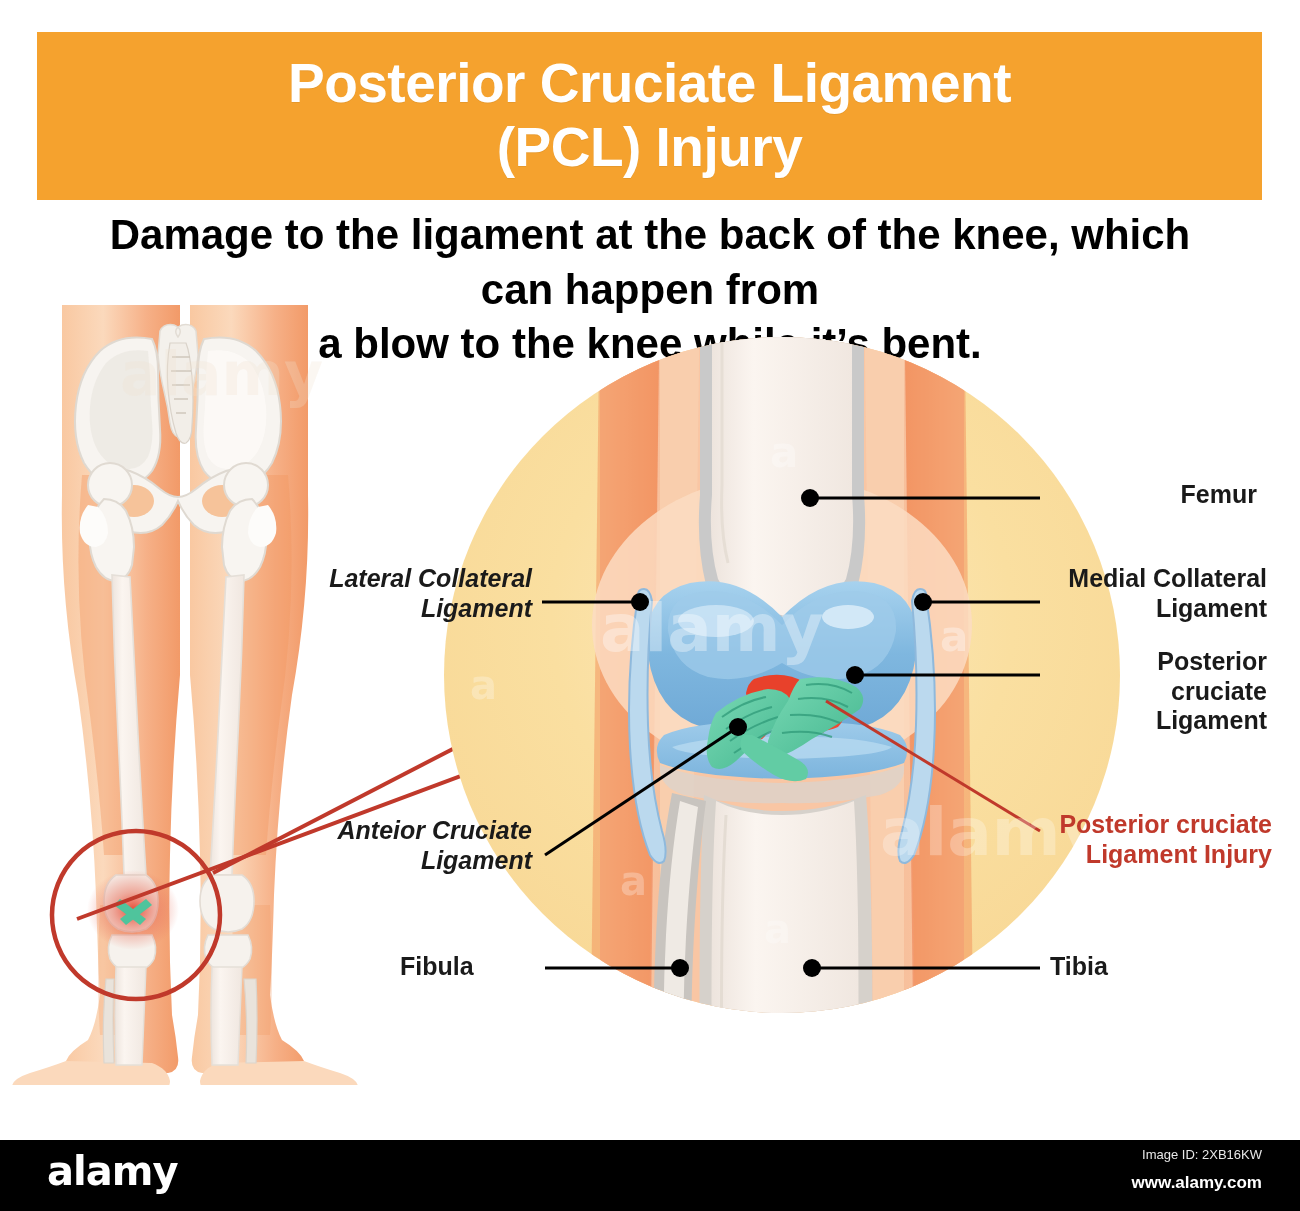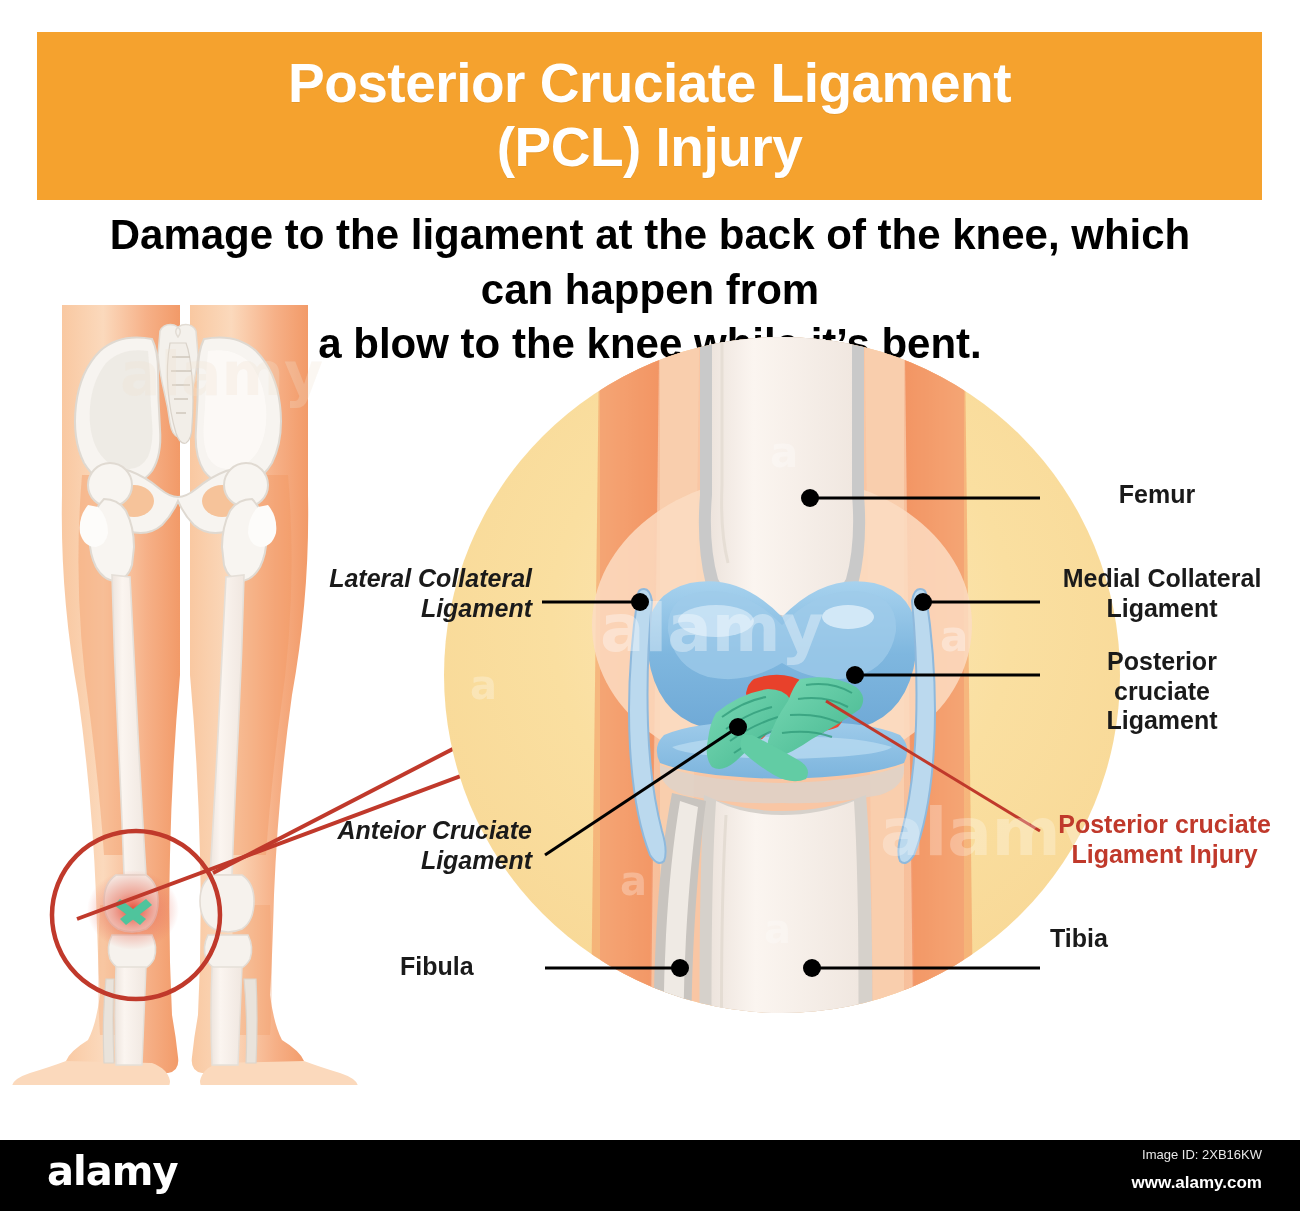--- a/index.html
+++ b/index.html
@@ -65,32 +65,32 @@
 
   
   .label {
     position: absolute;
     font-size: 25px;
     font-weight: bold;
     color: #1a1a1a;
     line-height: 1.18;
     white-space: pre-line;
   }
-  .label.right  { text-align: center; }
+  .label.right  { text-align: right; }
   .label.left   { text-align: right; font-style: italic; }
   .label.injury { color: #C0392B; }
 
   #label-femur     { left: 1057px; top: 480px;  width: 200px; }
   #label-mcl       { left: 1057px; top: 564px;  width: 210px; }
   #label-pcl       { left: 1057px; top: 647px;  width: 210px; }
   #label-injury    { left: 1057px; top: 810px;  width: 215px; }
   #label-lcl       { left: 310px;  top: 564px;  width: 222px; }
   #label-acl       { left: 310px;  top: 816px;  width: 222px; }
   #label-fibula    { left: 400px;  top: 952px;  width: 130px; text-align: left; }
-  #label-tibia     { left: 1050px; top: 924px;  width: 140px; text-align: left; }
+  #label-tibia     { left: 1050px; top: 952px;  width: 140px; text-align: left; }
 
   
   #footer {
     position: absolute;
     left: 0;
     top: 1140px;
     width: 1300px;
     height: 71px;
     background: #000000;
   }

